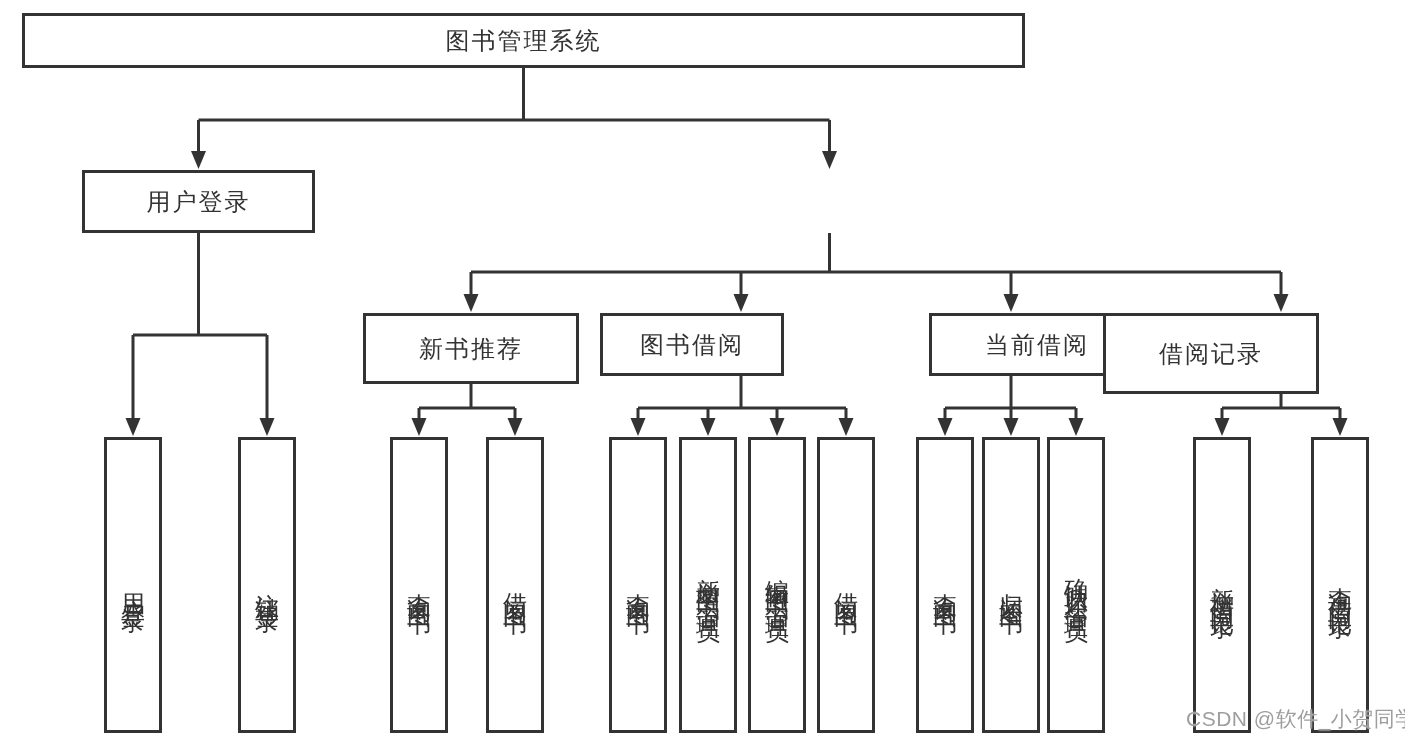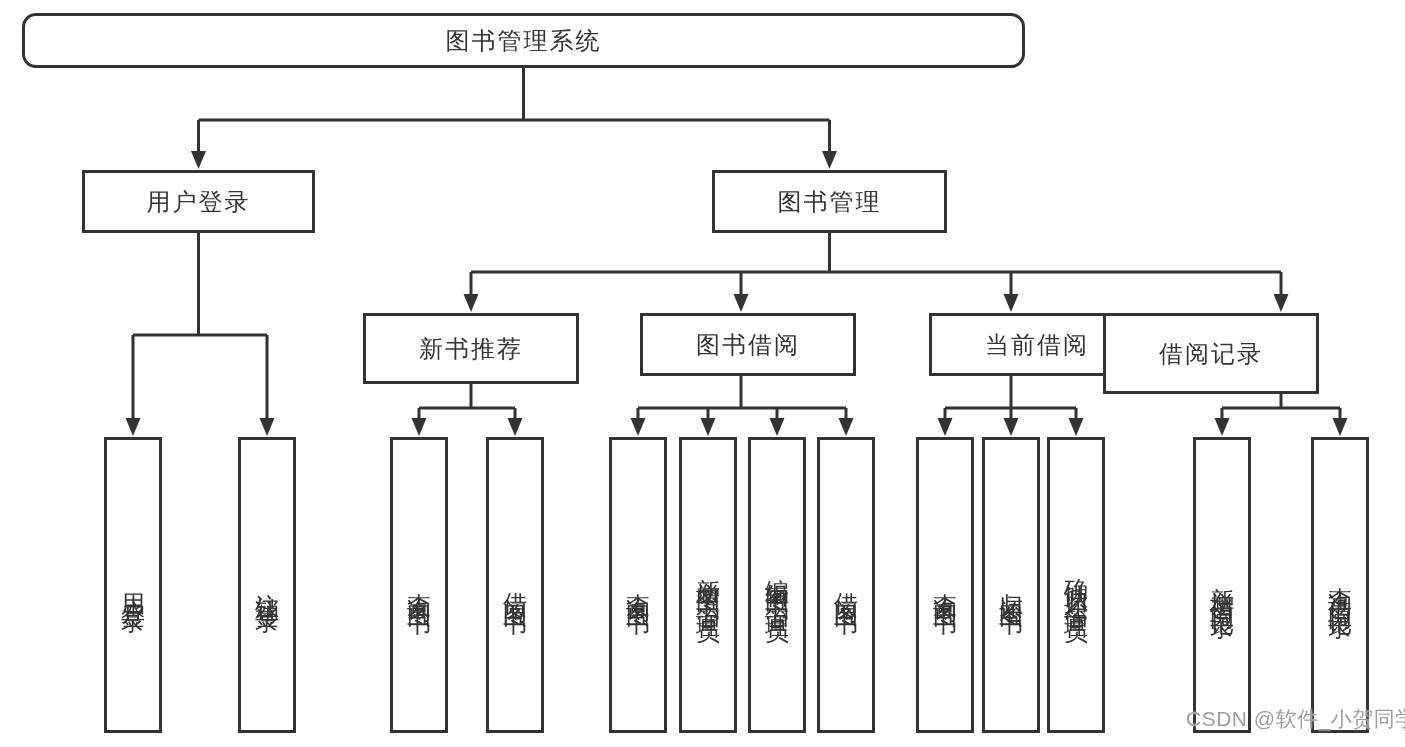--- a/index.html
+++ b/index.html
@@ -94,27 +94,26 @@
       <polygon points="1068.5,418 1083.5,418 1076,436"></polygon>
     </g>
 
     <g>
       <path d="M1281 376 V408 M1222 408 H1340 M1222 408 V418 M1340 408 V418"></path>
       <polygon points="1214.5,418 1229.5,418 1222,436"></polygon>
       <polygon points="1332.5,418 1347.5,418 1340,436"></polygon>
     </g>
   </svg>
 
-  <div class="box" style="left:22px;top:13px;width:1003px;height:55px;border-radius:14px;">图书管理系统</div>
+  <div class="box" style="left:22px;top:13px;width:1003px;height:55px;">图书管理系统</div>
 
   <div class="box" style="left:82px;top:170px;width:233px;height:63px;">用户登录</div>
-  <div class="box" style="left:712px;top:170px;width:235px;height:63px;">图书管理</div>
 
   <div class="box" style="left:363px;top:313px;width:216px;height:71px;">新书推荐</div>
-  <div class="box" style="left:640px;top:313px;width:216px;height:63px;">图书借阅</div>
+  <div class="box" style="left:600px;top:313px;width:184px;height:63px;">图书借阅</div>
   <div class="box" style="left:903px;top:313px;width:216px;height:63px;margin-left:26px;">当前借阅</div>
   <div class="box" style="left:1103px;top:313px;width:216px;height:81px;">借阅记录</div>
 
   <div class="box v-box" style="left:104px;top:437px;width:58px;height:296px;">用户登录</div>
   <div class="box v-box" style="left:238px;top:437px;width:58px;height:296px;">注销登录</div>
 
   <div class="box v-box" style="left:390px;top:437px;width:58px;height:296px;">查询图书</div>
   <div class="box v-box" style="left:486px;top:437px;width:58px;height:296px;">借阅图书</div>
 
   <div class="box v-box" style="left:609px;top:437px;width:58px;height:296px;">查询图书</div>

